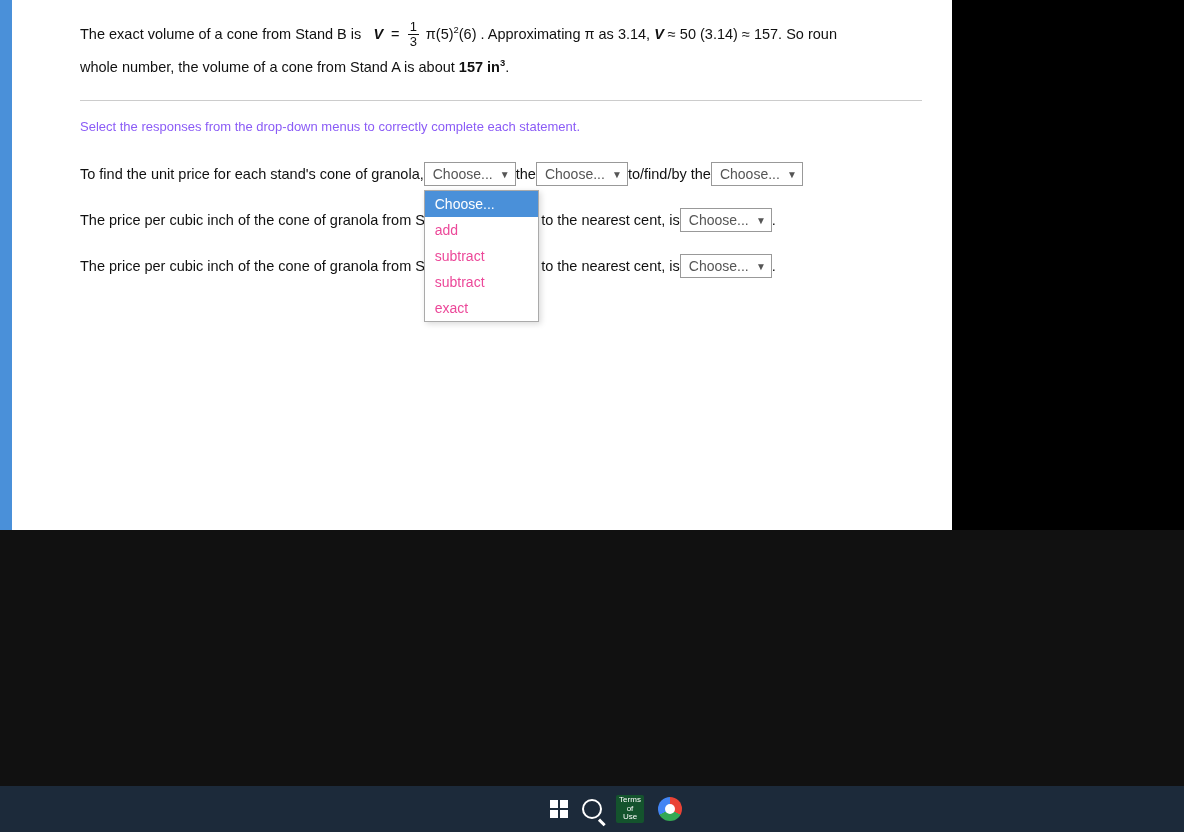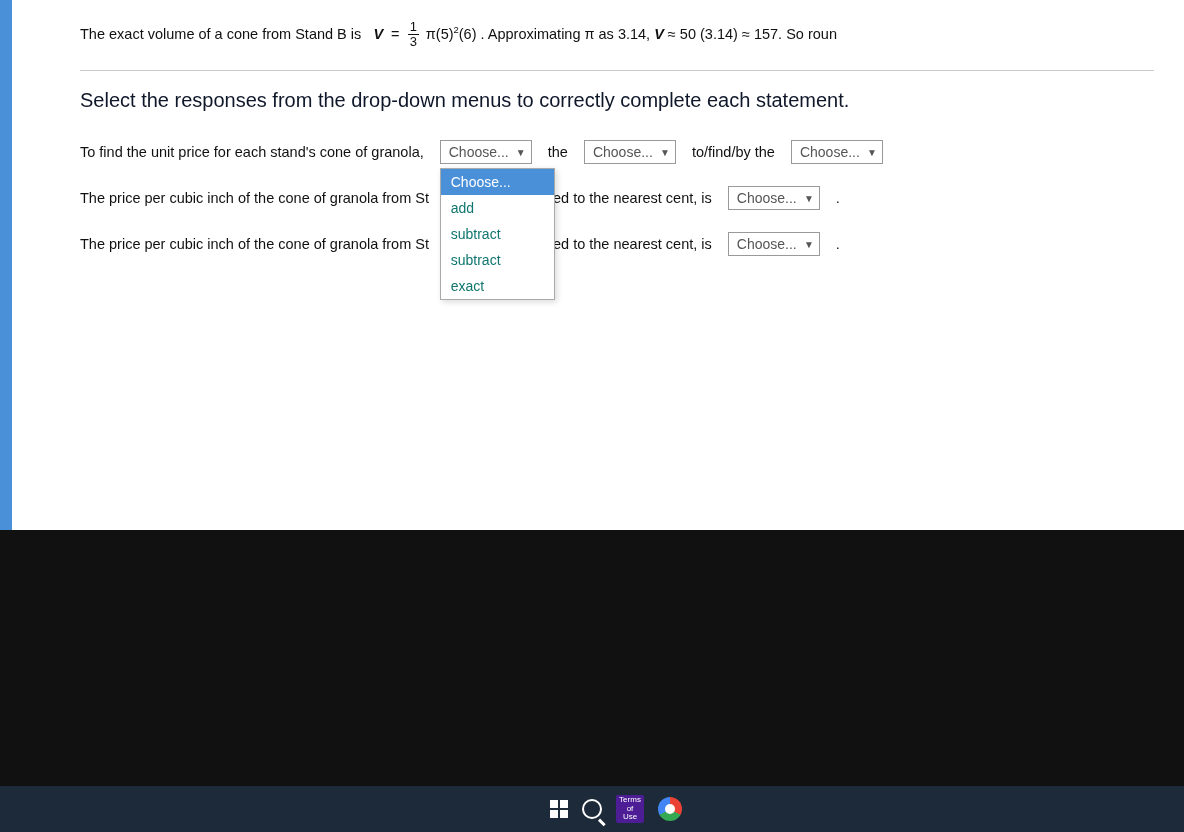--- a/index.html
+++ b/index.html
@@ -6,21 +6,21 @@
     body {
       background: #000;
       font-family: Arial, sans-serif;
       width: 1184px;
       height: 832px;
       overflow: hidden;
     }
 
     .main-content {
       background: #fff;
-      width: 1184px;
+      width: 952px;
       min-height: 530px;
       padding: 20px 30px 60px 80px;
       position: relative;
     }
 
     .left-bar {
       position: absolute;
       left: 0;
       top: 0;
       width: 12px;
@@ -66,34 +66,34 @@
       font-size: 13px;
     }
 
     .divider {
       border: none;
       border-top: 1px solid #ccc;
       margin: 18px 0;
     }
 
     .instruction {
-      font-size: 20px;
-      color: #0f172a;
+      font-size: 13px;
+      color: #8b5cf6;
       margin-bottom: 28px;
     }
 
     .statement-row {
       display: flex;
       align-items: center;
       flex-wrap: wrap;
       font-size: 14.5px;
       color: #111;
       margin-bottom: 22px;
       position: relative;
-      gap: 16px;
+      gap: 0;
     }
 
     .select-wrapper {
       position: relative;
       display: inline-block;
     }
 
     select {
       appearance: none;
       -webkit-appearance: none;
@@ -124,21 +124,21 @@
       background: #fff;
       border: 1px solid #aaa;
       min-width: 115px;
       box-shadow: 2px 2px 6px rgba(0,0,0,0.15);
     }
 
     .dropdown-open .item {
       padding: 5px 10px;
       font-size: 14px;
       cursor: pointer;
-      color: #0f766e;
+      color: #ec4899;
       white-space: nowrap;
     }
 
     .dropdown-open .item.highlighted {
       background: #4a90d9;
       color: #fff;
     }
 
     
     .taskbar {
@@ -190,21 +190,21 @@
       position: absolute;
       bottom: -6px;
       right: -6px;
       width: 8px;
       height: 2.5px;
       background: #fff;
       transform: rotate(45deg);
     }
 
     .terms-box {
-      background: #4c1d95;
+      background: #14532d;
       color: #fff;
       font-size: 8px;
       text-align: center;
       line-height: 1.1;
       padding: 2px 3px;
       border-radius: 2px;
       width: 28px;
       height: 28px;
       display: flex;
       align-items: center;
@@ -258,20 +258,23 @@
         <span style="font-style:italic;font-weight:bold;">V</span>
         &nbsp;=&nbsp;
         <span class="fraction">
           <span class="num">1</span>
           <span class="den">3</span>
         </span>
          π(5)<sup>2</sup>(6)
       </span>
       <span>. Approximating π as 3.14, <span style="font-style:italic;font-weight:bold;">V</span> ≈ 50 (3.14) ≈ 157. So roun</span>
     </div>
+    <div class="text-block">
+      whole number, the volume of a cone from Stand A is about <strong>157 in<sup>3</sup></strong>.
+    </div>
   </div>
 
   <hr class="divider">
 
   <div class="instruction">Select the responses from the drop-down menus to correctly complete each statement.</div>
 
   <div class="statement-row">
     <span>To find the unit price for each stand's cone of granola,</span>
 
     <div class="select-wrapper" style="position:relative;">

